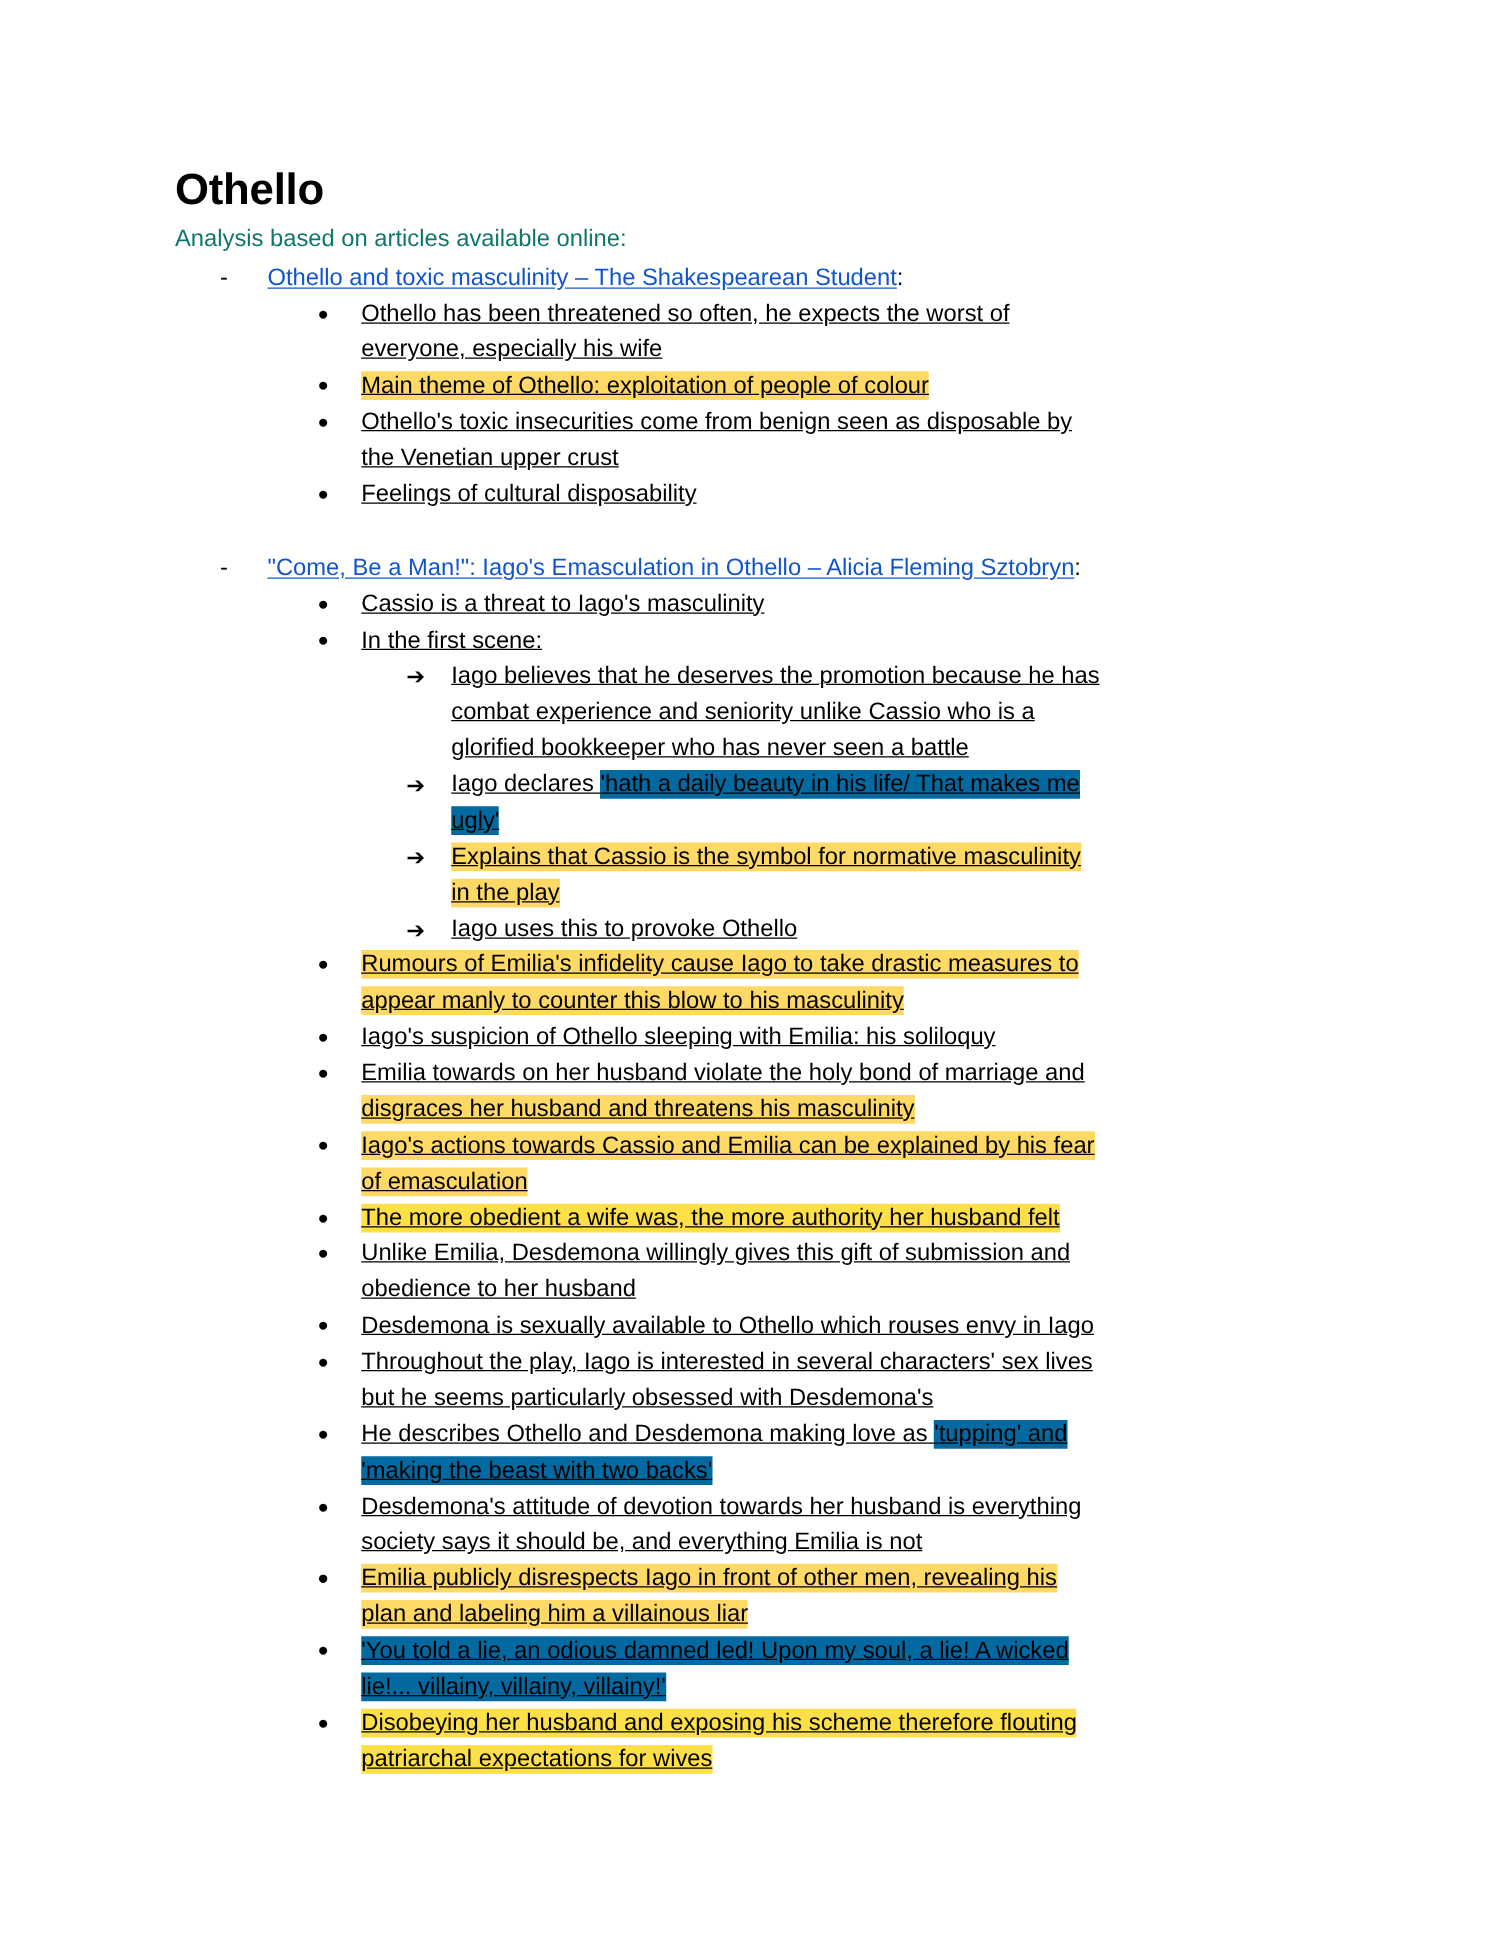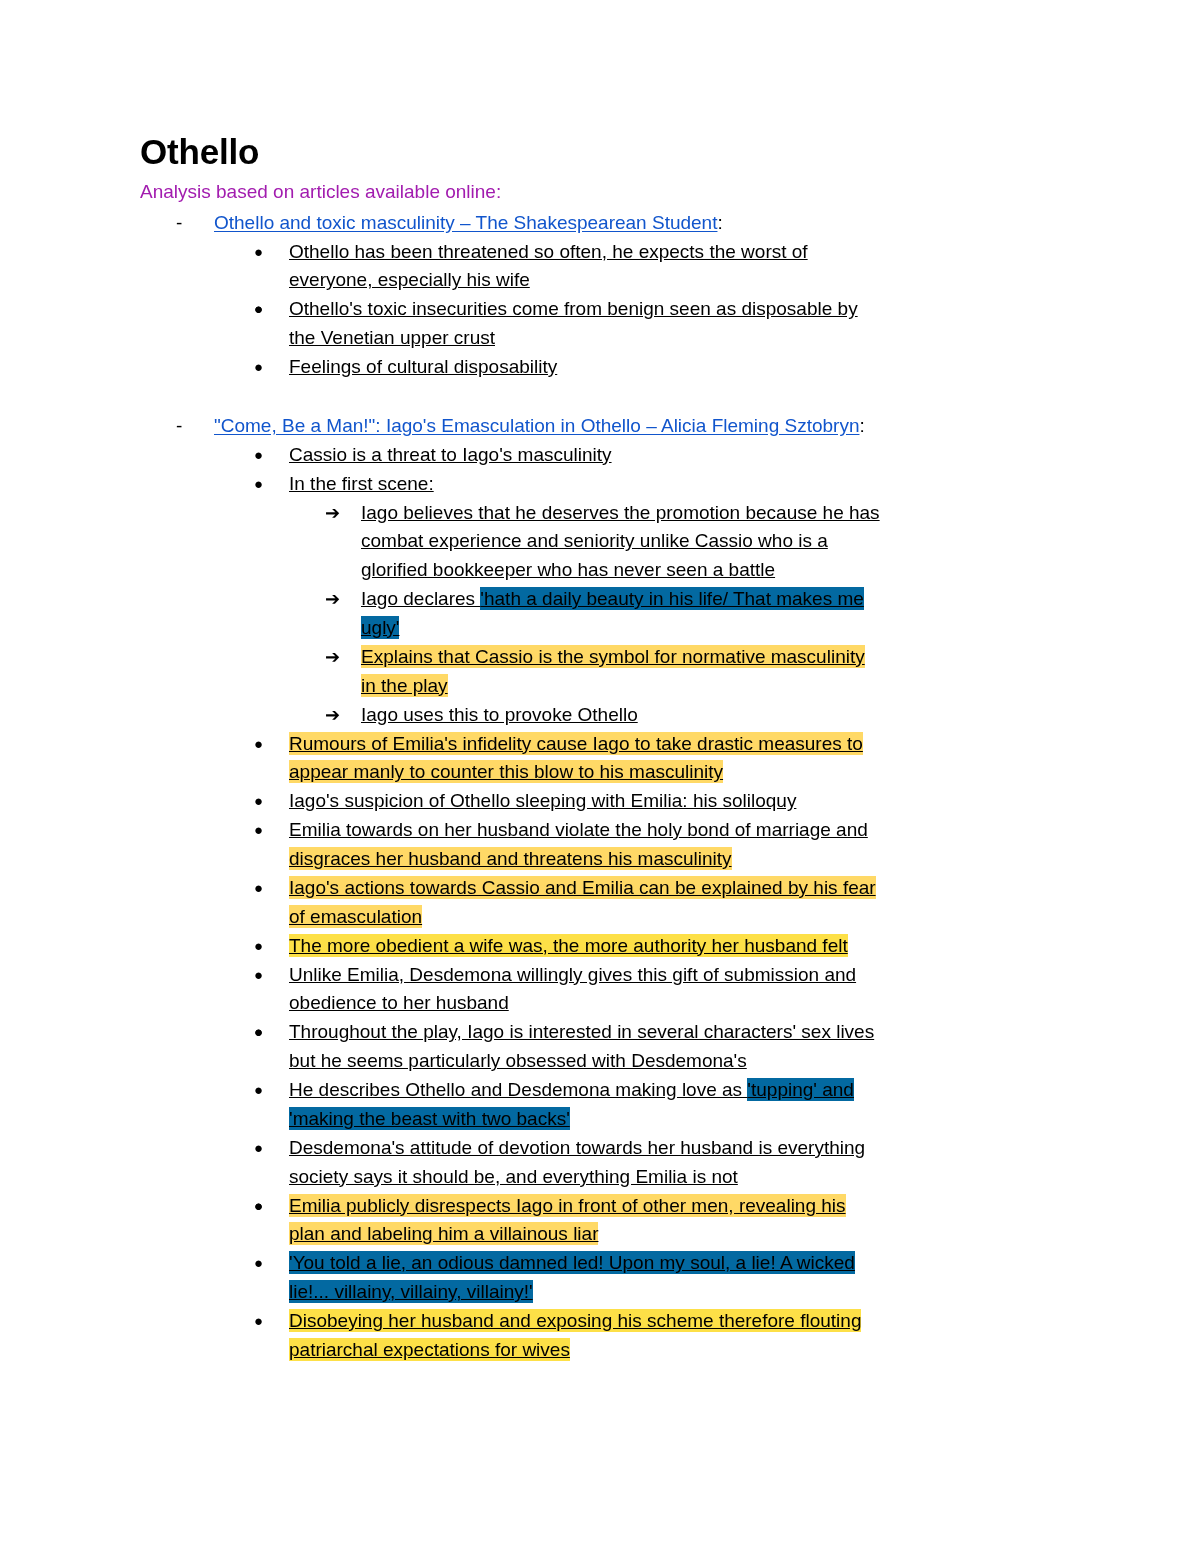--- a/index.html
+++ b/index.html
@@ -31,21 +31,21 @@
     line-height: 1.12;
     margin: 0 0 6px 0;
     letter-spacing: -0.2px;
     color: #000000;
   }
 
   .lead-line {
     font-size: 19px;
     line-height: 1.55;
     margin: 0 0 2px 0;
-    color: #a21caf;
+    color: #0f766e;
   }
 
   
   ul.lvl1, ul.lvl2, ul.lvl3 {
     list-style: none;
     margin: 0;
     padding: 0;
   }
   ul.lvl1 { margin-left: 36px; }
 
@@ -126,40 +126,40 @@
 
 <div class="page">
 
   <h1 class="doc-title">Othello</h1>
 
   <p class="lead-line">Analysis based on articles available online:</p>
 
   <ul class="lvl1" id="sections-root">
       <li class="dash-item"><span class="bullet-glyph">-</span><a class="doclink" href="#">Othello and toxic masculinity – The Shakespearean Student</a><span class="tail-colon">:</span><ul class="lvl2">
           <li class="dot-item"><span class="bullet-glyph">●</span><span class="txt">Othello has been threatened so often, he expects the worst of everyone, especially his wife</span></li>
-          <li class="dot-item"><span class="bullet-glyph">●</span></li>
+          <li class="dot-item"><span class="bullet-glyph">●</span><span class="txt"><mark class="hl-yellow">Main theme of Othello: exploitation of people of colour</mark></span></li>
           <li class="dot-item"><span class="bullet-glyph">●</span><span class="txt">Othello's toxic insecurities come from benign seen as disposable by the Venetian upper crust</span></li>
           <li class="dot-item"><span class="bullet-glyph">●</span><span class="txt">Feelings of cultural disposability</span></li>
         </ul></li>
       <li class="spacer-row"></li>
       <li class="dash-item"><span class="bullet-glyph">-</span><a class="doclink" href="#">"Come, Be a Man!": Iago's Emasculation in Othello – Alicia Fleming Sztobryn</a><span class="tail-colon">:</span><ul class="lvl2">
           <li class="dot-item"><span class="bullet-glyph">●</span><span class="txt">Cassio is a threat to Iago's masculinity</span></li>
           <li class="dot-item"><span class="bullet-glyph">●</span><span class="txt">In the first scene:</span><ul class="lvl3">
               <li class="arrow-item"><span class="bullet-glyph">➔</span><span class="txt">Iago believes that he deserves the promotion because he has combat experience and seniority unlike Cassio who is a glorified bookkeeper who has never seen a battle</span></li>
               <li class="arrow-item"><span class="bullet-glyph">➔</span><span class="txt"><span>Iago declares </span><mark class="hl-green">'hath a daily beauty in his life/ That makes me ugly'</mark></span></li>
               <li class="arrow-item"><span class="bullet-glyph">➔</span><span class="txt"><mark class="hl-yellow">Explains that Cassio is the symbol for normative masculinity in the play</mark></span></li>
               <li class="arrow-item"><span class="bullet-glyph">➔</span><span class="txt">Iago uses this to provoke Othello</span></li>
             </ul></li>
           <li class="dot-item"><span class="bullet-glyph">●</span><span class="txt"><mark class="hl-yellow">Rumours of Emilia's infidelity cause Iago to take drastic measures to appear manly to counter this blow to his masculinity</mark></span></li>
           <li class="dot-item"><span class="bullet-glyph">●</span><span class="txt">Iago's suspicion of Othello sleeping with Emilia: his soliloquy</span></li>
           <li class="dot-item"><span class="bullet-glyph">●</span><span class="txt"><span>Emilia towards on her husband violate the holy bond of marriage and </span><mark class="hl-yellow">disgraces her husband and threatens his masculinity</mark></span></li>
           <li class="dot-item"><span class="bullet-glyph">●</span><span class="txt"><mark class="hl-yellow">Iago's actions towards Cassio and Emilia can be explained by his fear of emasculation</mark></span></li>
           <li class="dot-item"><span class="bullet-glyph">●</span><span class="txt"><mark class="hl-yellow-pale">The more obedient a wife was, the more authority her husband felt</mark></span></li>
           <li class="dot-item"><span class="bullet-glyph">●</span><span class="txt">Unlike Emilia, Desdemona willingly gives this gift of submission and obedience to her husband</span></li>
-          <li class="dot-item"><span class="bullet-glyph">●</span></li>
+          <li class="dot-item"><span class="bullet-glyph">●</span><span class="txt">Desdemona is sexually available to Othello which rouses envy in Iago</span></li>
           <li class="dot-item"><span class="bullet-glyph">●</span><span class="txt">Throughout the play, Iago is interested in several characters' sex lives but he seems particularly obsessed with Desdemona's</span></li>
           <li class="dot-item"><span class="bullet-glyph">●</span><span class="txt"><span>He describes Othello and Desdemona making love as </span><mark class="hl-green">'tupping' and 'making the beast with two backs'</mark></span></li>
           <li class="dot-item"><span class="bullet-glyph">●</span><span class="txt">Desdemona's attitude of devotion towards her husband is everything society says it should be, and everything Emilia is not</span></li>
           <li class="dot-item"><span class="bullet-glyph">●</span></li>
           <li class="dot-item"><span class="bullet-glyph">●</span><span class="txt"><mark class="hl-yellow">Emilia publicly disrespects Iago in front of other men, revealing his plan and labeling him a villainous liar</mark></span></li>
           <li class="dot-item"><span class="bullet-glyph">●</span><span class="txt"><mark class="hl-green">'You told a lie, an odious damned led! Upon my soul, a lie! A wicked lie!... villainy, villainy, villainy!'</mark></span></li>
           <li class="dot-item"><span class="bullet-glyph">●</span><span class="txt"><mark class="hl-yellow-pale">Disobeying her husband and exposing his scheme therefore flouting patriarchal expectations for wives</mark></span></li>
         </ul></li>
     </ul>
 

